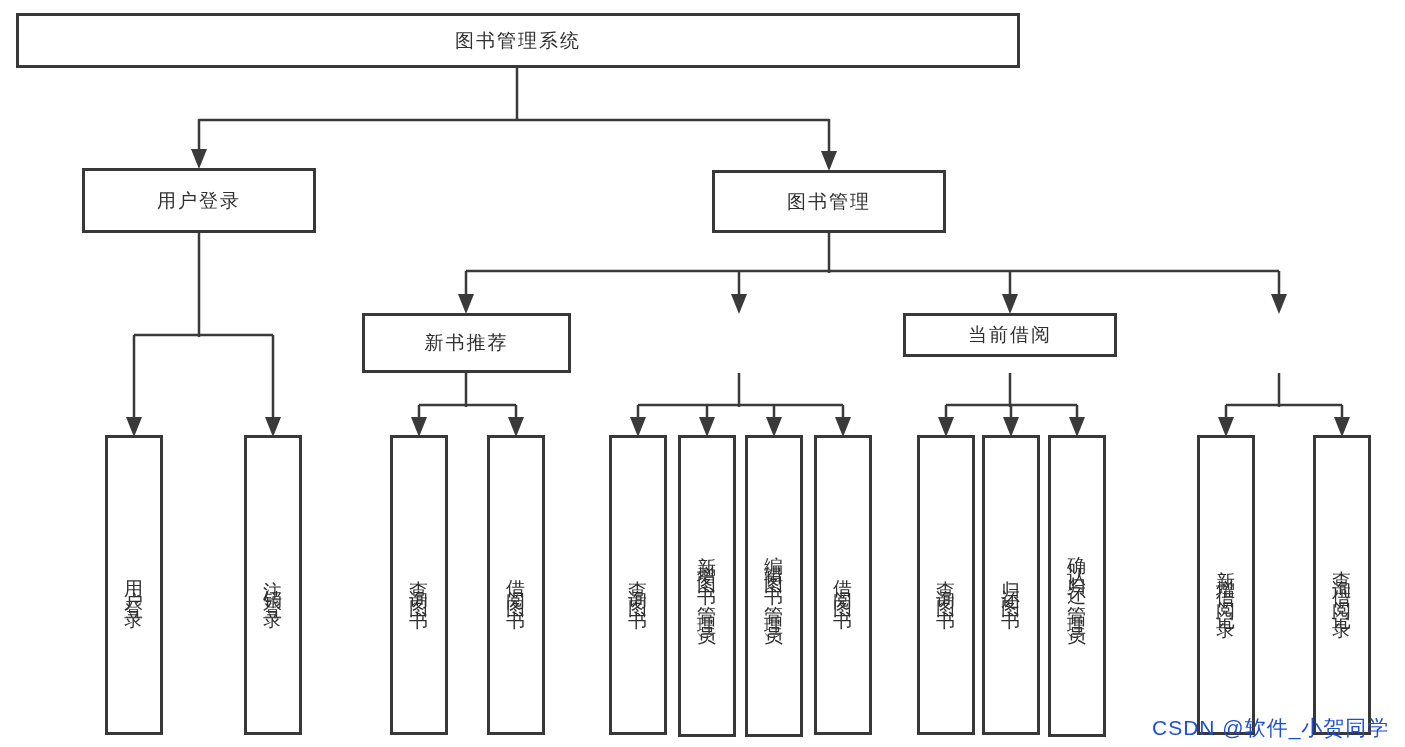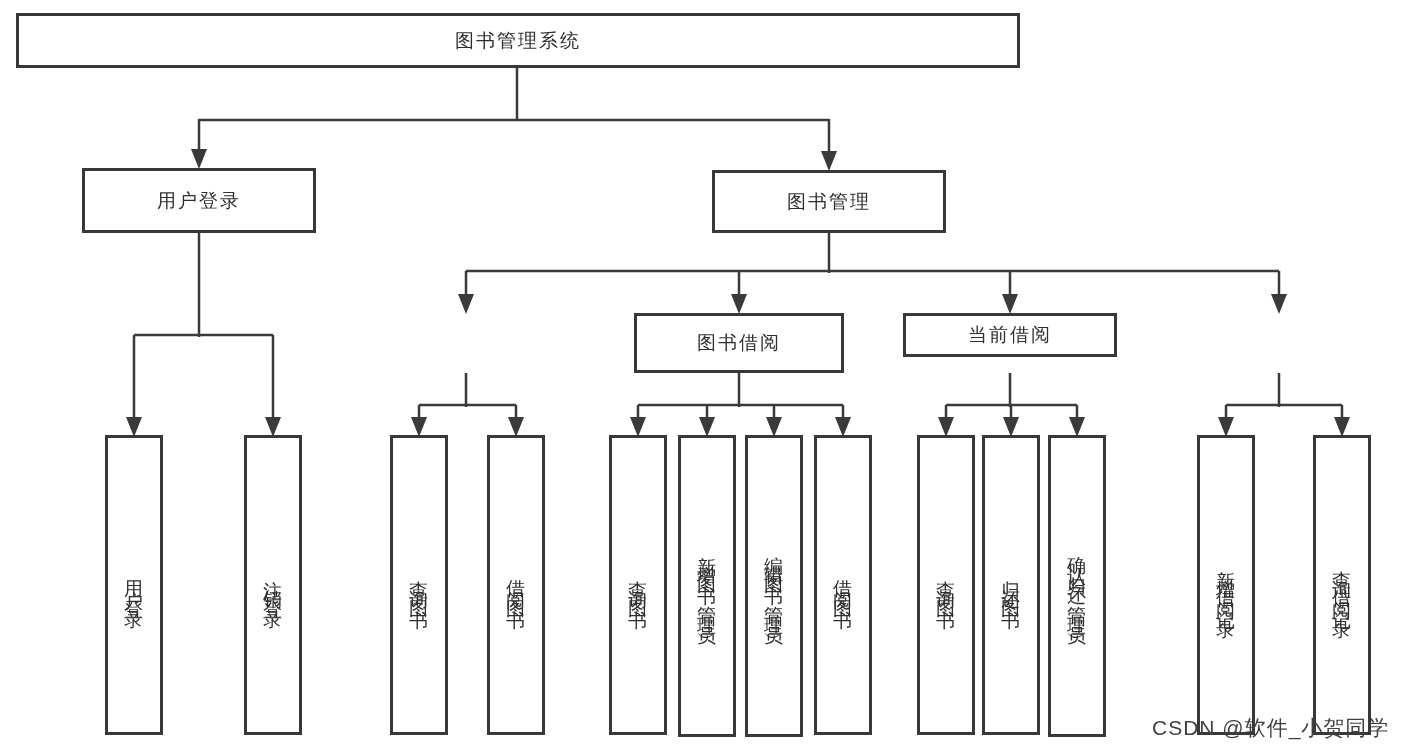--- a/index.html
+++ b/index.html
@@ -17,21 +17,21 @@
   }
   .node.v span{
     writing-mode:vertical-rl;text-orientation:mixed;
     letter-spacing:10px;font-size:19px;line-height:1;
   }
   .connectors{position:absolute;left:0;top:0;width:1405px;height:747px;}
   .connectors path{stroke:#3a3a3a;stroke-width:2.5;fill:none;}
   .connectors polygon{fill:#3a3a3a;stroke:none;}
   .watermark{
     position:absolute;left:1152px;top:714px;
-    font-size:21px;color:#404040;letter-spacing:1px;white-space:nowrap;
+    font-size:21px;color:#1d4ed8;letter-spacing:1px;white-space:nowrap;
   }
 </style>
 </head>
 <body>
 
 <div class="stage">
 
   <svg class="connectors" viewBox="0 0 1405 747" xmlns="http://www.w3.org/2000/svg">
     <path d="
       M517 68 V120 M199 120 H829 M199 119 V151 M829 119 V153
@@ -68,22 +68,22 @@
     <span>图书管理系统</span>
   </div>
 
   <div class="node" style="left:82px;top:168px;width:234px;height:65px;">
     <span>用户登录</span>
   </div>
   <div class="node" style="left:712px;top:170px;width:234px;height:63px;">
     <span>图书管理</span>
   </div>
 
-  <div class="node" style="left:634px;top:313px;width:210px;height:60px;">
-    <span>图书借阅</span>
+  <div class="node" style="left:362px;top:313px;width:209px;height:60px;">
+    <span>新书推荐</span>
   </div>
   <div class="node" style="left:903px;top:313px;width:214px;height:44px;">
     <span>当前借阅</span>
   </div>
 
   <div class="node v" style="left:105px;top:435px;width:58px;height:300px;">
     <span>用户登录</span>
   </div>
   <div class="node v" style="left:244px;top:435px;width:58px;height:300px;">
     <span>注销登录</span>

